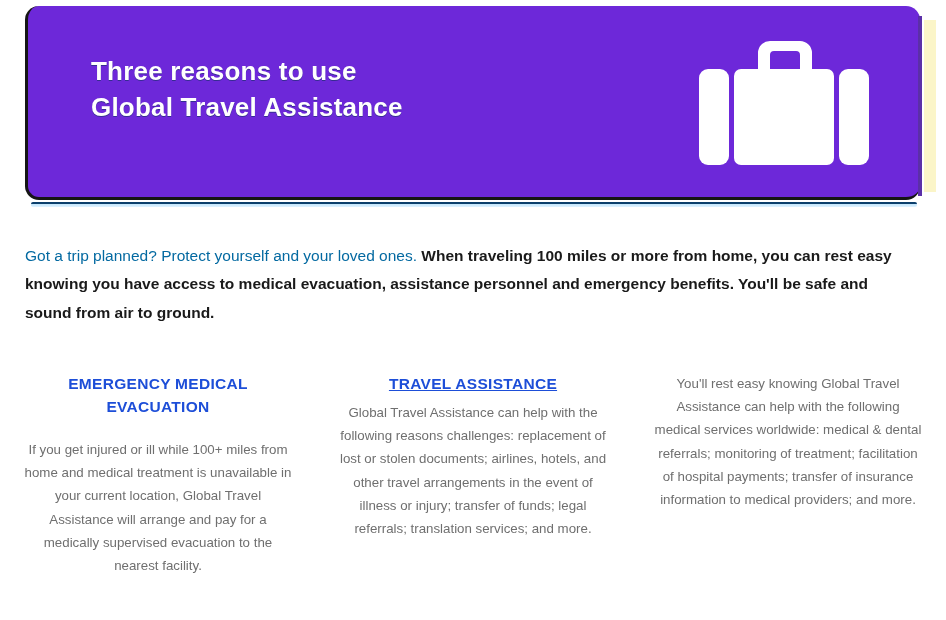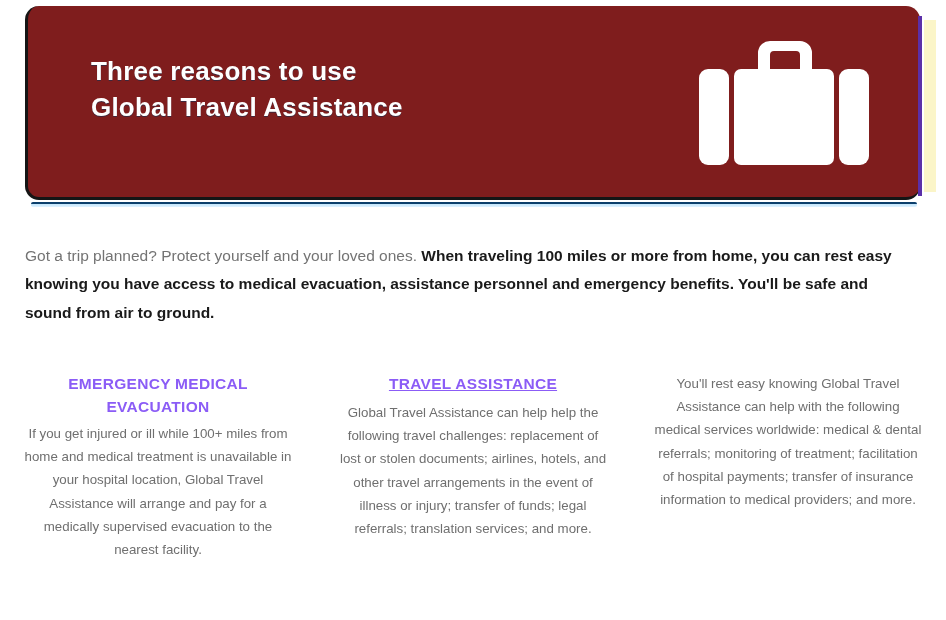--- a/index.html
+++ b/index.html
@@ -20,21 +20,21 @@
   .hero-wrap {
     position: absolute;
     left: 25px;
     top: 6px;
     width: 895px;
     height: 194px;
   }
   .hero {
     position: absolute;
     inset: 0;
-    background: #7f1d1d;
+    background: #6d28d9;
     border-radius: 14px;
     border-left: 3px solid #151515;
     border-bottom: 3px solid #151515;
     box-sizing: border-box;
     overflow: hidden;
   }
   .hero-underline {
     position: absolute;
     left: 6px;
     top: 196px;
@@ -87,21 +87,21 @@
     position: absolute;
     left: 25px;
     top: 226px;
     width: 890px;
     font-size: 15.5px;
     line-height: 28.5px;
     color: #2b2b2b;
   }
   .intro .lead {
     font-weight: normal;
-    color: #737373;
+    color: #0369a1;
   }
   .intro .strong {
     font-weight: bold;
     color: #1a1a1a;
   }
 
   
   .columns {
     position: absolute;
     left: 22px;
@@ -110,24 +110,24 @@
     display: flex;
     justify-content: space-between;
   }
   .col {
     width: 272px;
     text-align: center;
   }
   .col-heading {
     font-size: 15.5px;
     font-weight: bold;
-    color: #8b5cf6;
+    color: #1d4ed8;
     line-height: 23px;
     letter-spacing: 0.3px;
-    margin: 0 0 4px 0;
+    margin: 0 0 20px 0;
     text-transform: uppercase;
   }
   .col-body {
     font-size: 13.3px;
     line-height: 23.2px;
     color: #6f6f6f;
     margin: 0;
   }
   .col-2 .col-heading, .col-3 .col-heading { margin-bottom: 6px; text-decoration: underline; }
 </style>
@@ -159,25 +159,25 @@
 
 <p class="intro">
   <span class="lead">Got a trip planned? Protect yourself and your loved ones.</span>
   <span class="strong">When traveling 100 miles or more from home, you can rest easy knowing you have access to medical evacuation, assistance personnel and emergency benefits. You'll be safe and sound from air to ground.</span>
 </p>
 
 <div class="columns">
 
   <div class="col col-1">
     <h3 class="col-heading">EMERGENCY MEDICAL EVACUATION</h3>
-    <p class="col-body">If you get injured or ill while 100+ miles from home and medical treatment is unavailable in your hospital location, Global Travel Assistance will arrange and pay for a medically supervised evacuation to the nearest facility.</p>
+    <p class="col-body">If you get injured or ill while 100+ miles from home and medical treatment is unavailable in your current location, Global Travel Assistance will arrange and pay for a medically supervised evacuation to the nearest facility.</p>
   </div>
 
   <div class="col col-2">
     <h3 class="col-heading">TRAVEL ASSISTANCE</h3>
-    <p class="col-body">Global Travel Assistance can help help the following travel challenges: replacement of lost or stolen documents; airlines, hotels, and other travel arrangements in the event of illness or injury; transfer of funds; legal referrals; translation services; and more.</p>
+    <p class="col-body">Global Travel Assistance can help with the following reasons challenges: replacement of lost or stolen documents; airlines, hotels, and other travel arrangements in the event of illness or injury; transfer of funds; legal referrals; translation services; and more.</p>
   </div>
 
   <div class="col col-3">
     <p class="col-body">You'll rest easy knowing Global Travel Assistance can help with the following medical services worldwide: medical &amp; dental referrals; monitoring of treatment; facilitation of hospital payments; transfer of insurance information to medical providers; and more.</p>
   </div>
 
 </div>
 
 </body></html>

